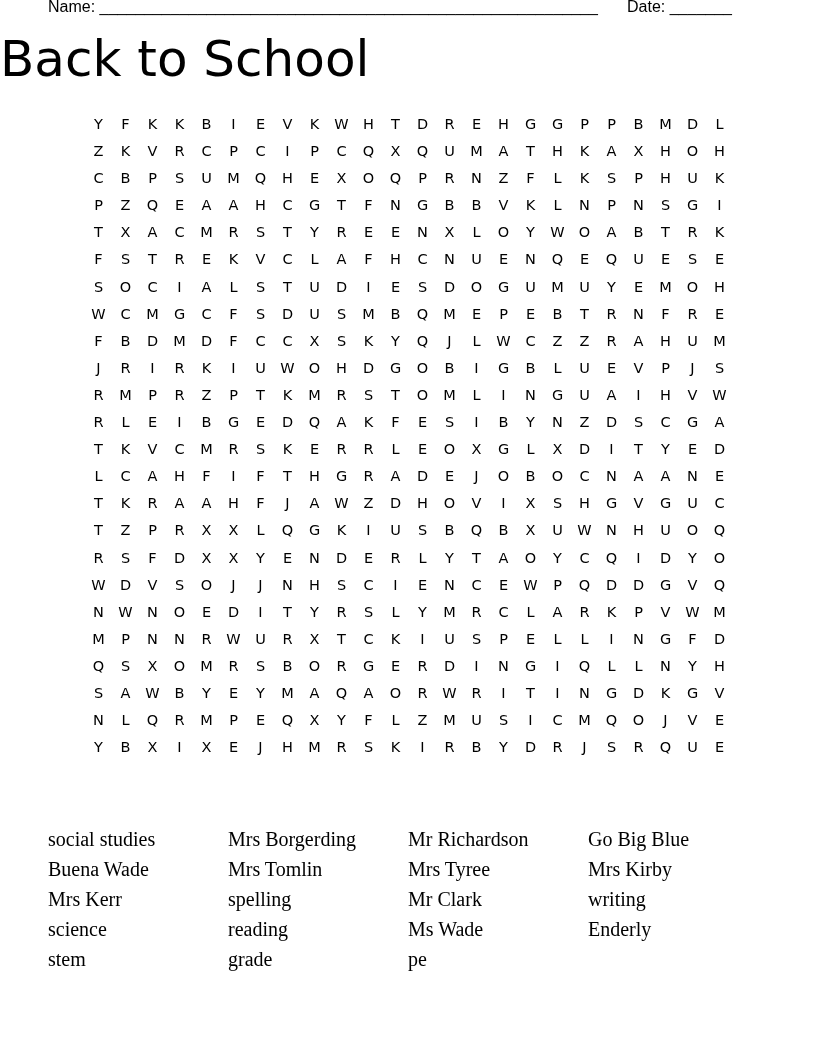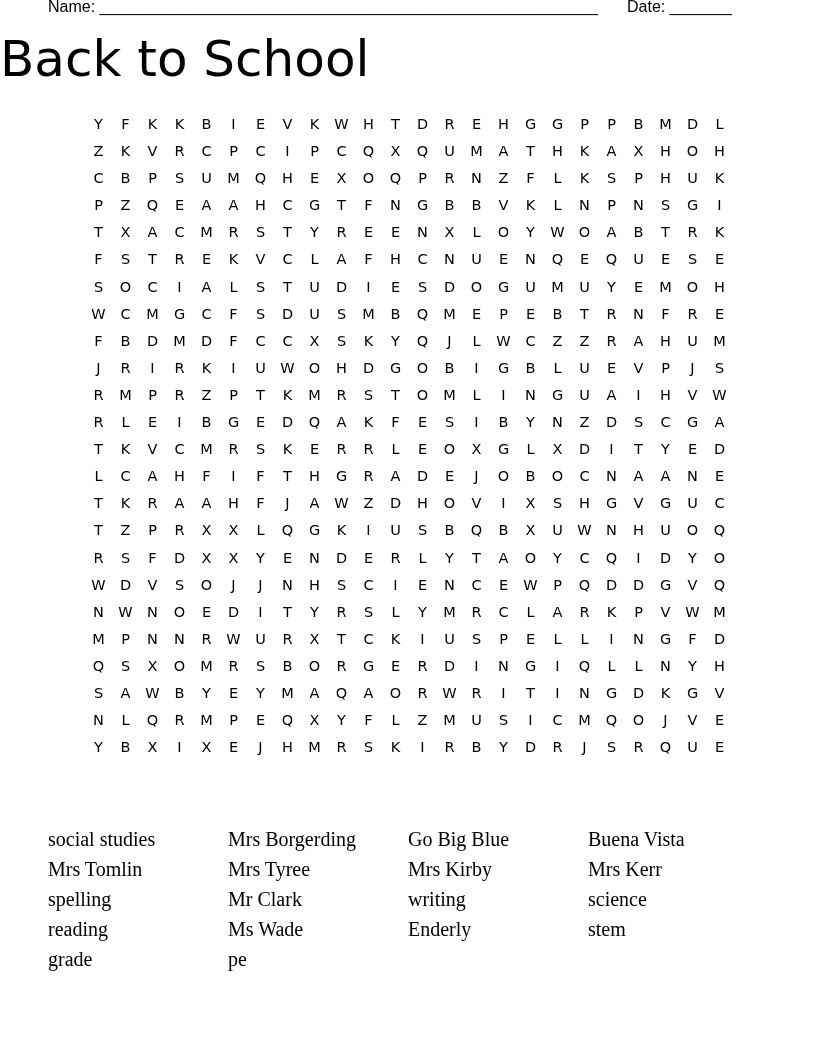--- a/index.html
+++ b/index.html
@@ -652,22 +652,23 @@
       <span class="cell">R</span>
       <span class="cell">Q</span>
       <span class="cell">U</span>
       <span class="cell">E</span>
     </div>
   </div>
 
 <div class="words" id="words">
     <span>social studies</span>
     <span>Mrs Borgerding</span>
+    <span>Mr Richardson</span>
     <span>Go Big Blue</span>
-    <span>Buena Vista</span>
+    <span>Buena Wade</span>
     <span>Mrs Tomlin</span>
     <span>Mrs Tyree</span>
     <span>Mrs Kirby</span>
     <span>Mrs Kerr</span>
     <span>spelling</span>
     <span>Mr Clark</span>
     <span>writing</span>
     <span>science</span>
     <span>reading</span>
     <span>Ms Wade</span>

